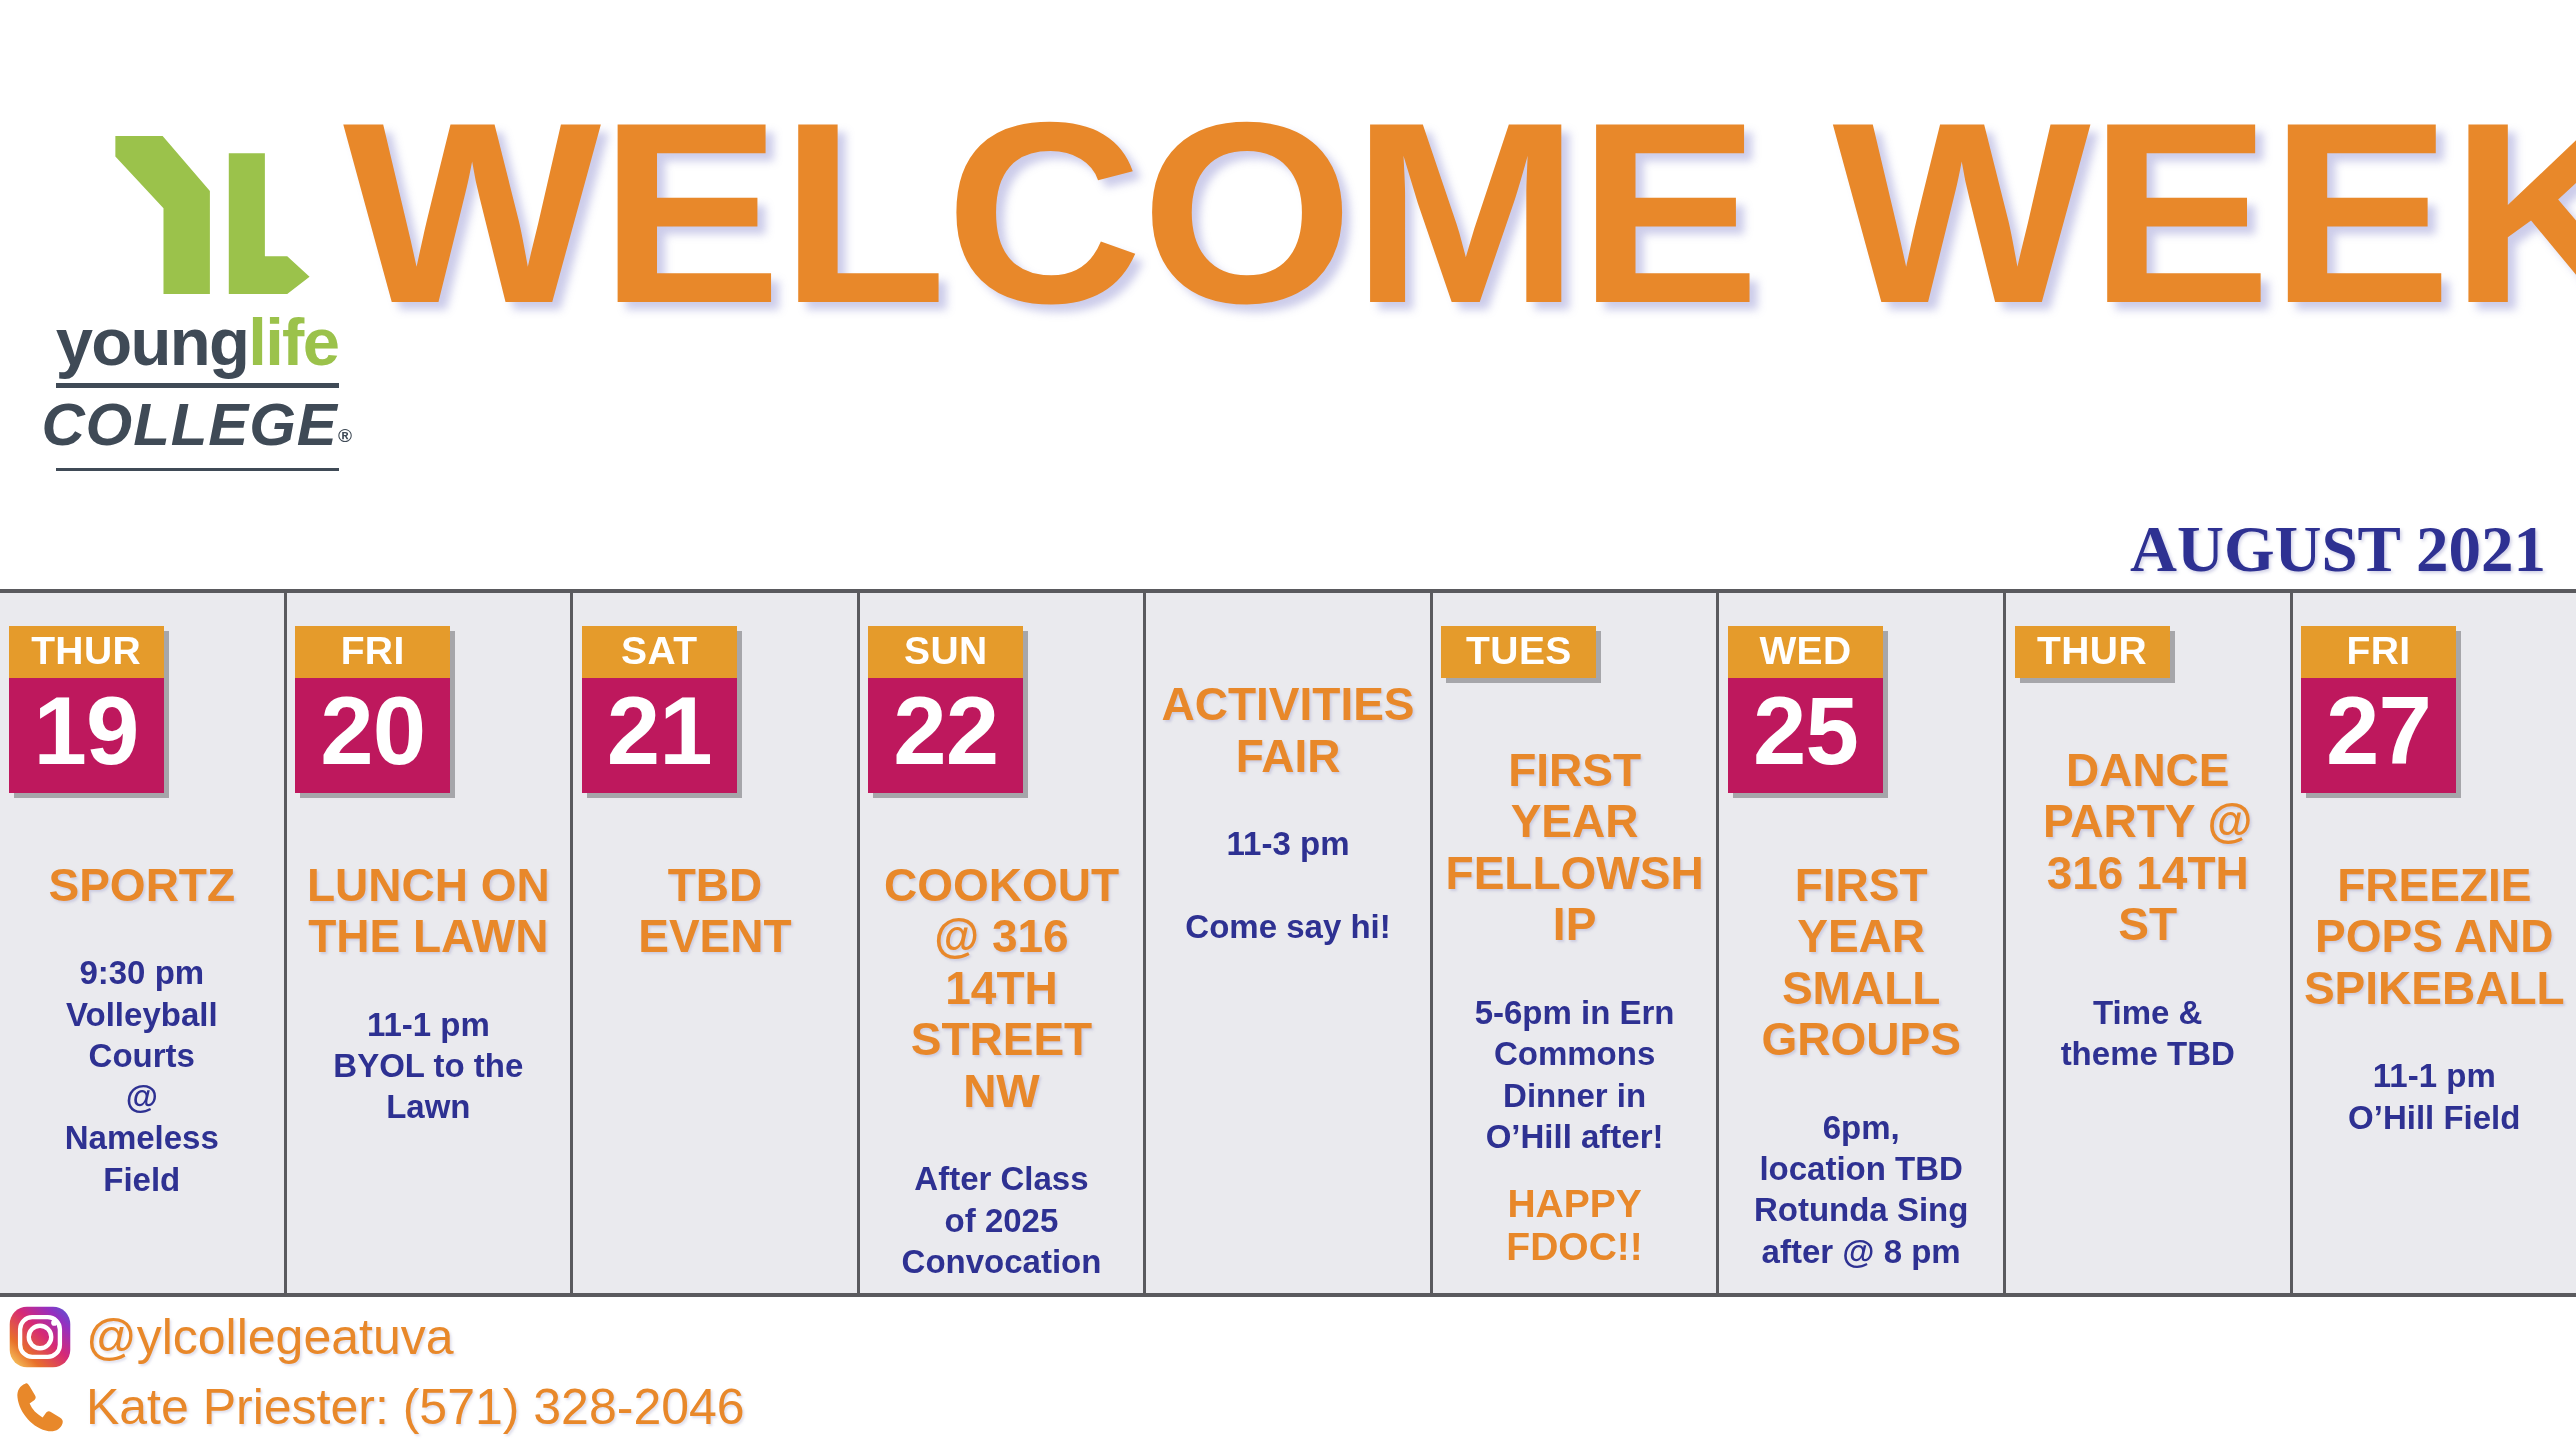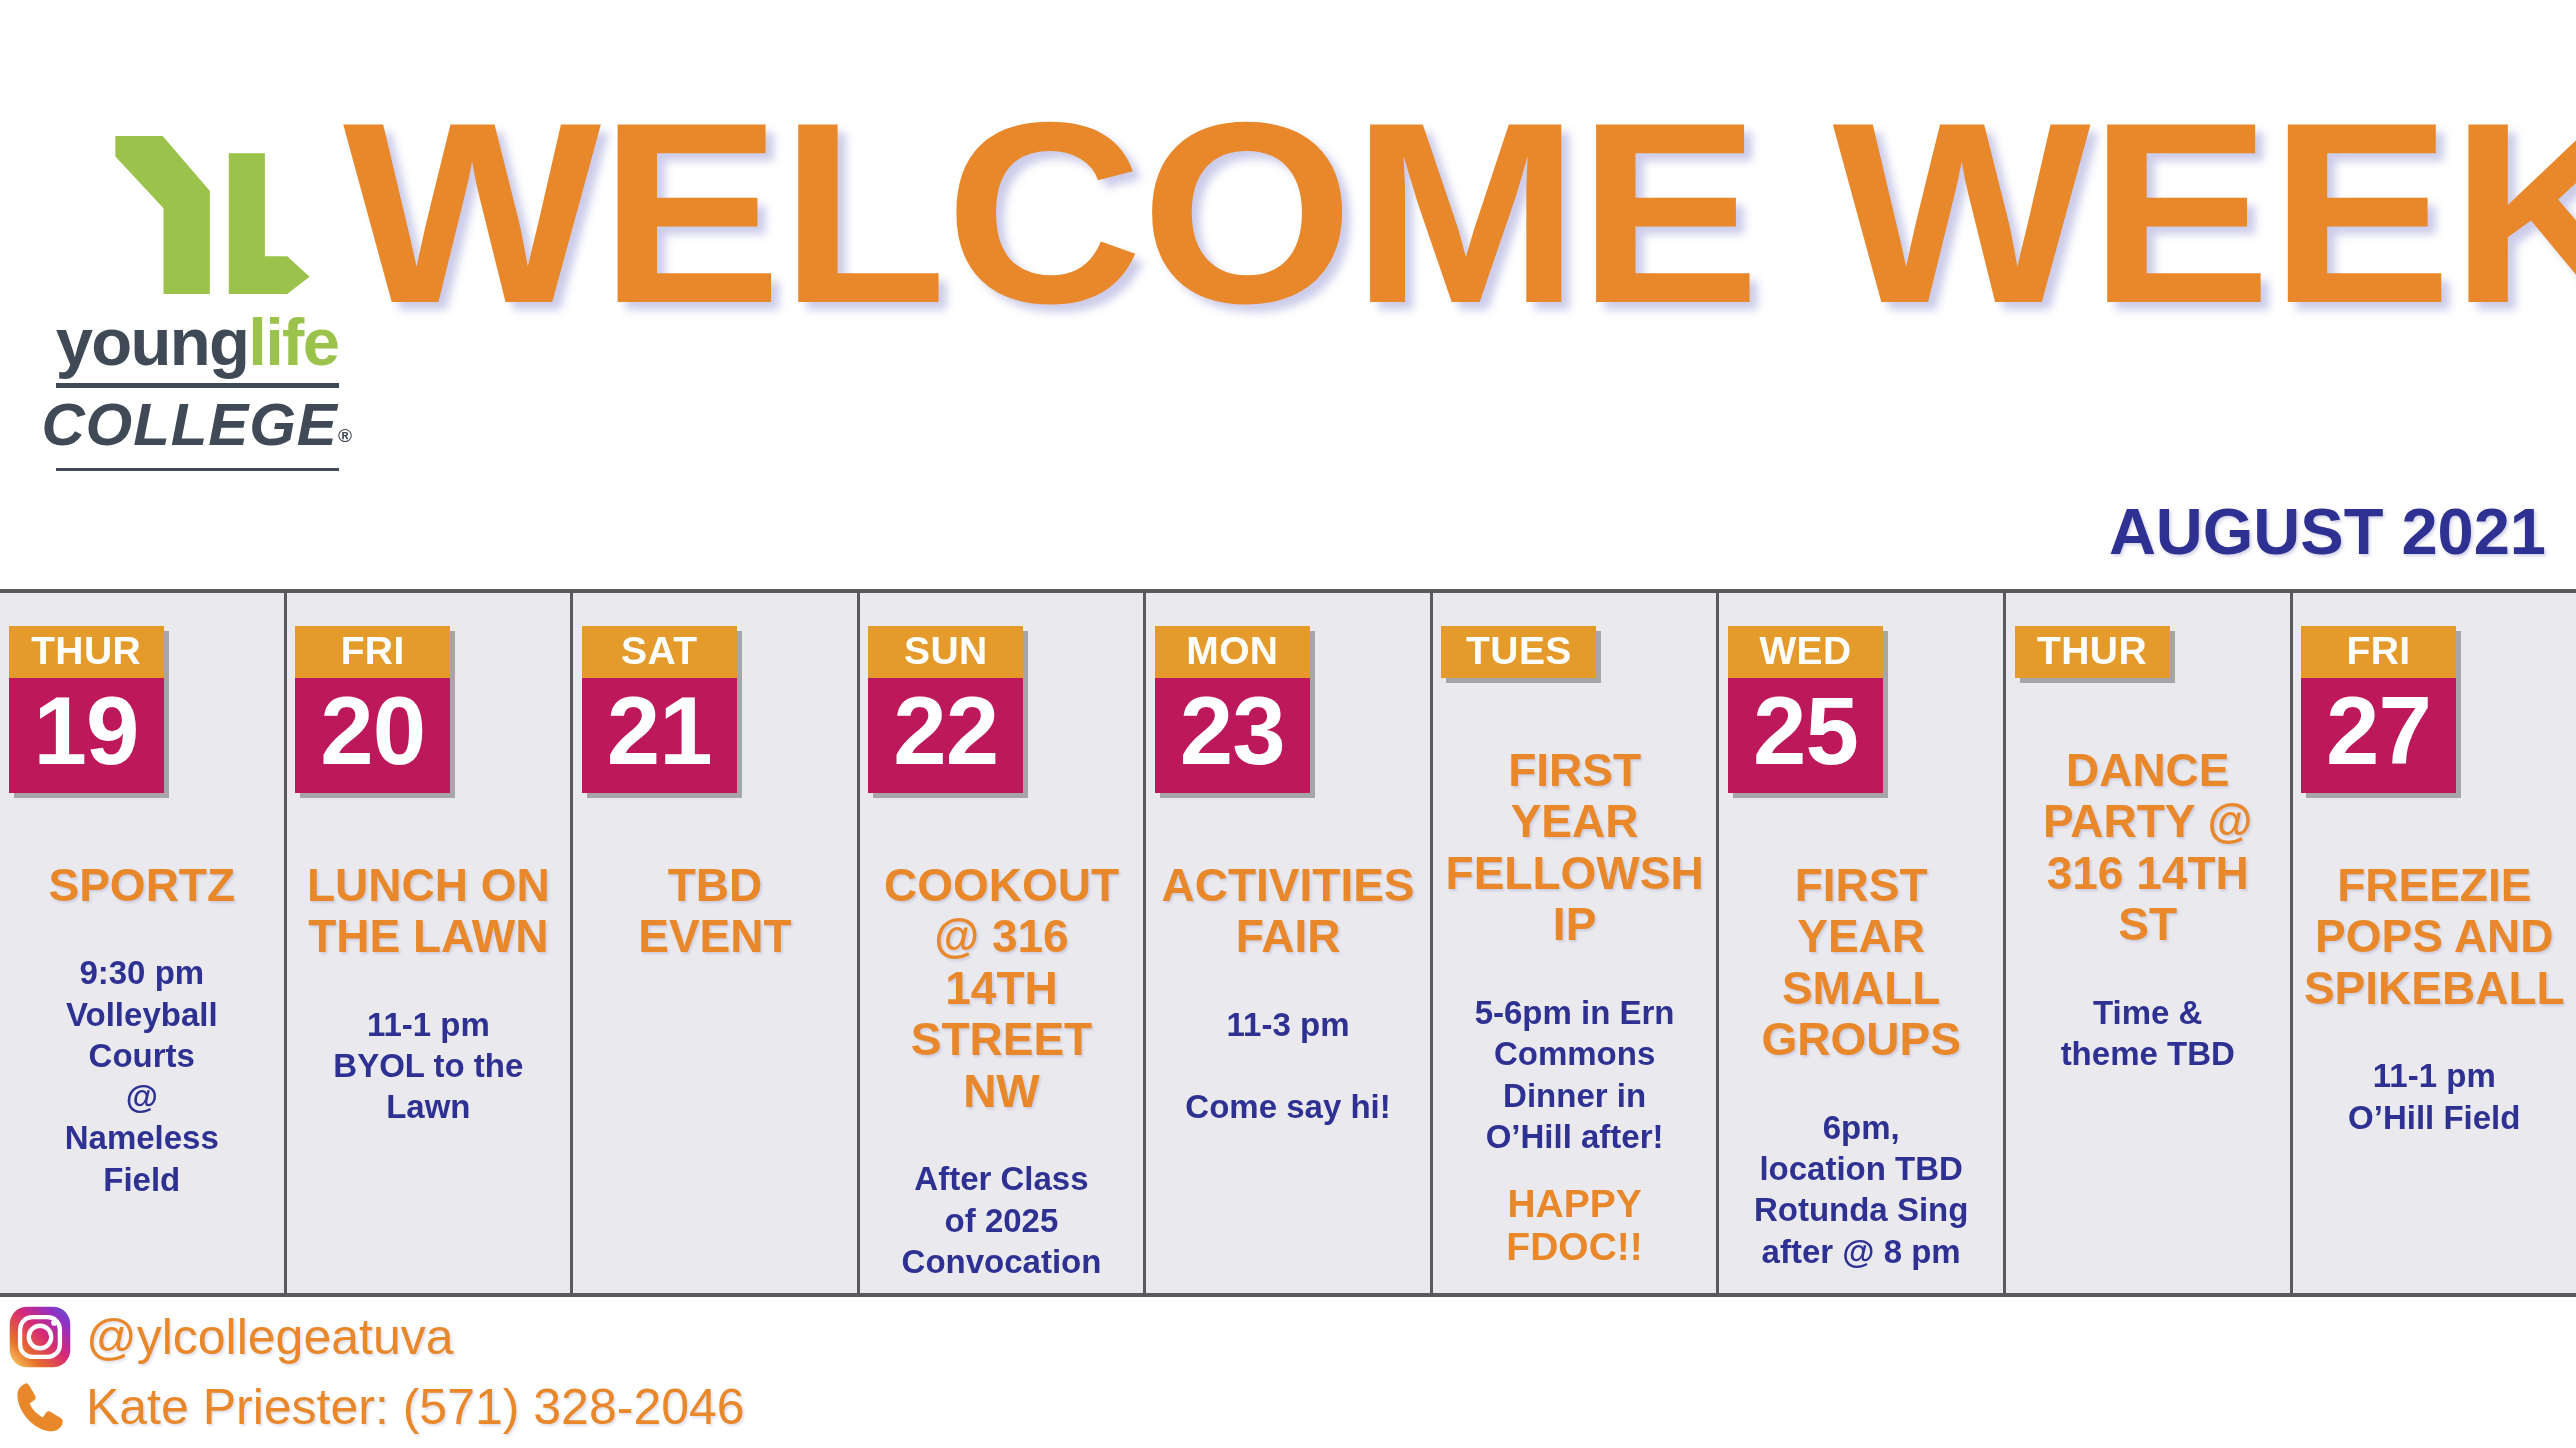--- a/index.html
+++ b/index.html
@@ -90,23 +90,23 @@
     letter-spacing: -1.7px;
     transform: scaleX(1.06);
     transform-origin: left center;
     text-shadow: 7.7px 7.7px 8.6px rgba(120,120,200,0.38);
     white-space: nowrap;
   }
 
   .month-year {
     position: absolute;
     right: 30px;
-    top: 494px;
+    top: 512px;
     color: #2E3192;
-    font-family: Liberation Sans, sans-serif;
+    font-family: Liberation Serif, serif;
     font-weight: bold;
     font-size: 65px;
     letter-spacing: 0px;
     transform: scaleX(1.0);
     transform-origin: right center;
     text-shadow: 1.7px 1.7px 3.4px rgba(150,150,200,0.45);
     white-space: nowrap;
   }
 
   
@@ -296,24 +296,20 @@
     </div>
     <div class="day-col">
       <div class="date-badge">
         <div class="badge-dow">SUN</div>
         <div class="badge-num">22</div>
       </div>
       <div class="event-title">COOKOUT<br>@ 316<br>14TH<br>STREET NW</div>
       <div class="event-details">After Class<br>of 2025<br>Convocation</div>
     </div>
     <div class="day-col">
-      <div class="date-badge">
-        <div class="badge-dow">MON</div>
-        <div class="badge-num">23</div>
-      </div>
       <div class="event-title">ACTIVITIES<br>FAIR</div>
       <div class="event-details">11-3 pm<br><br>Come say hi!</div>
     </div>
     <div class="day-col">
       <div class="date-badge">
         <div class="badge-dow">TUES</div>
       </div>
       <div class="event-title">FIRST YEAR<br>FELLOWSHIP</div>
       <div class="event-details">5-6pm in Ern<br>Commons<br>Dinner in<br>O’Hill after!</div>
       <div class="event-footnote">HAPPY FDOC!!</div>

